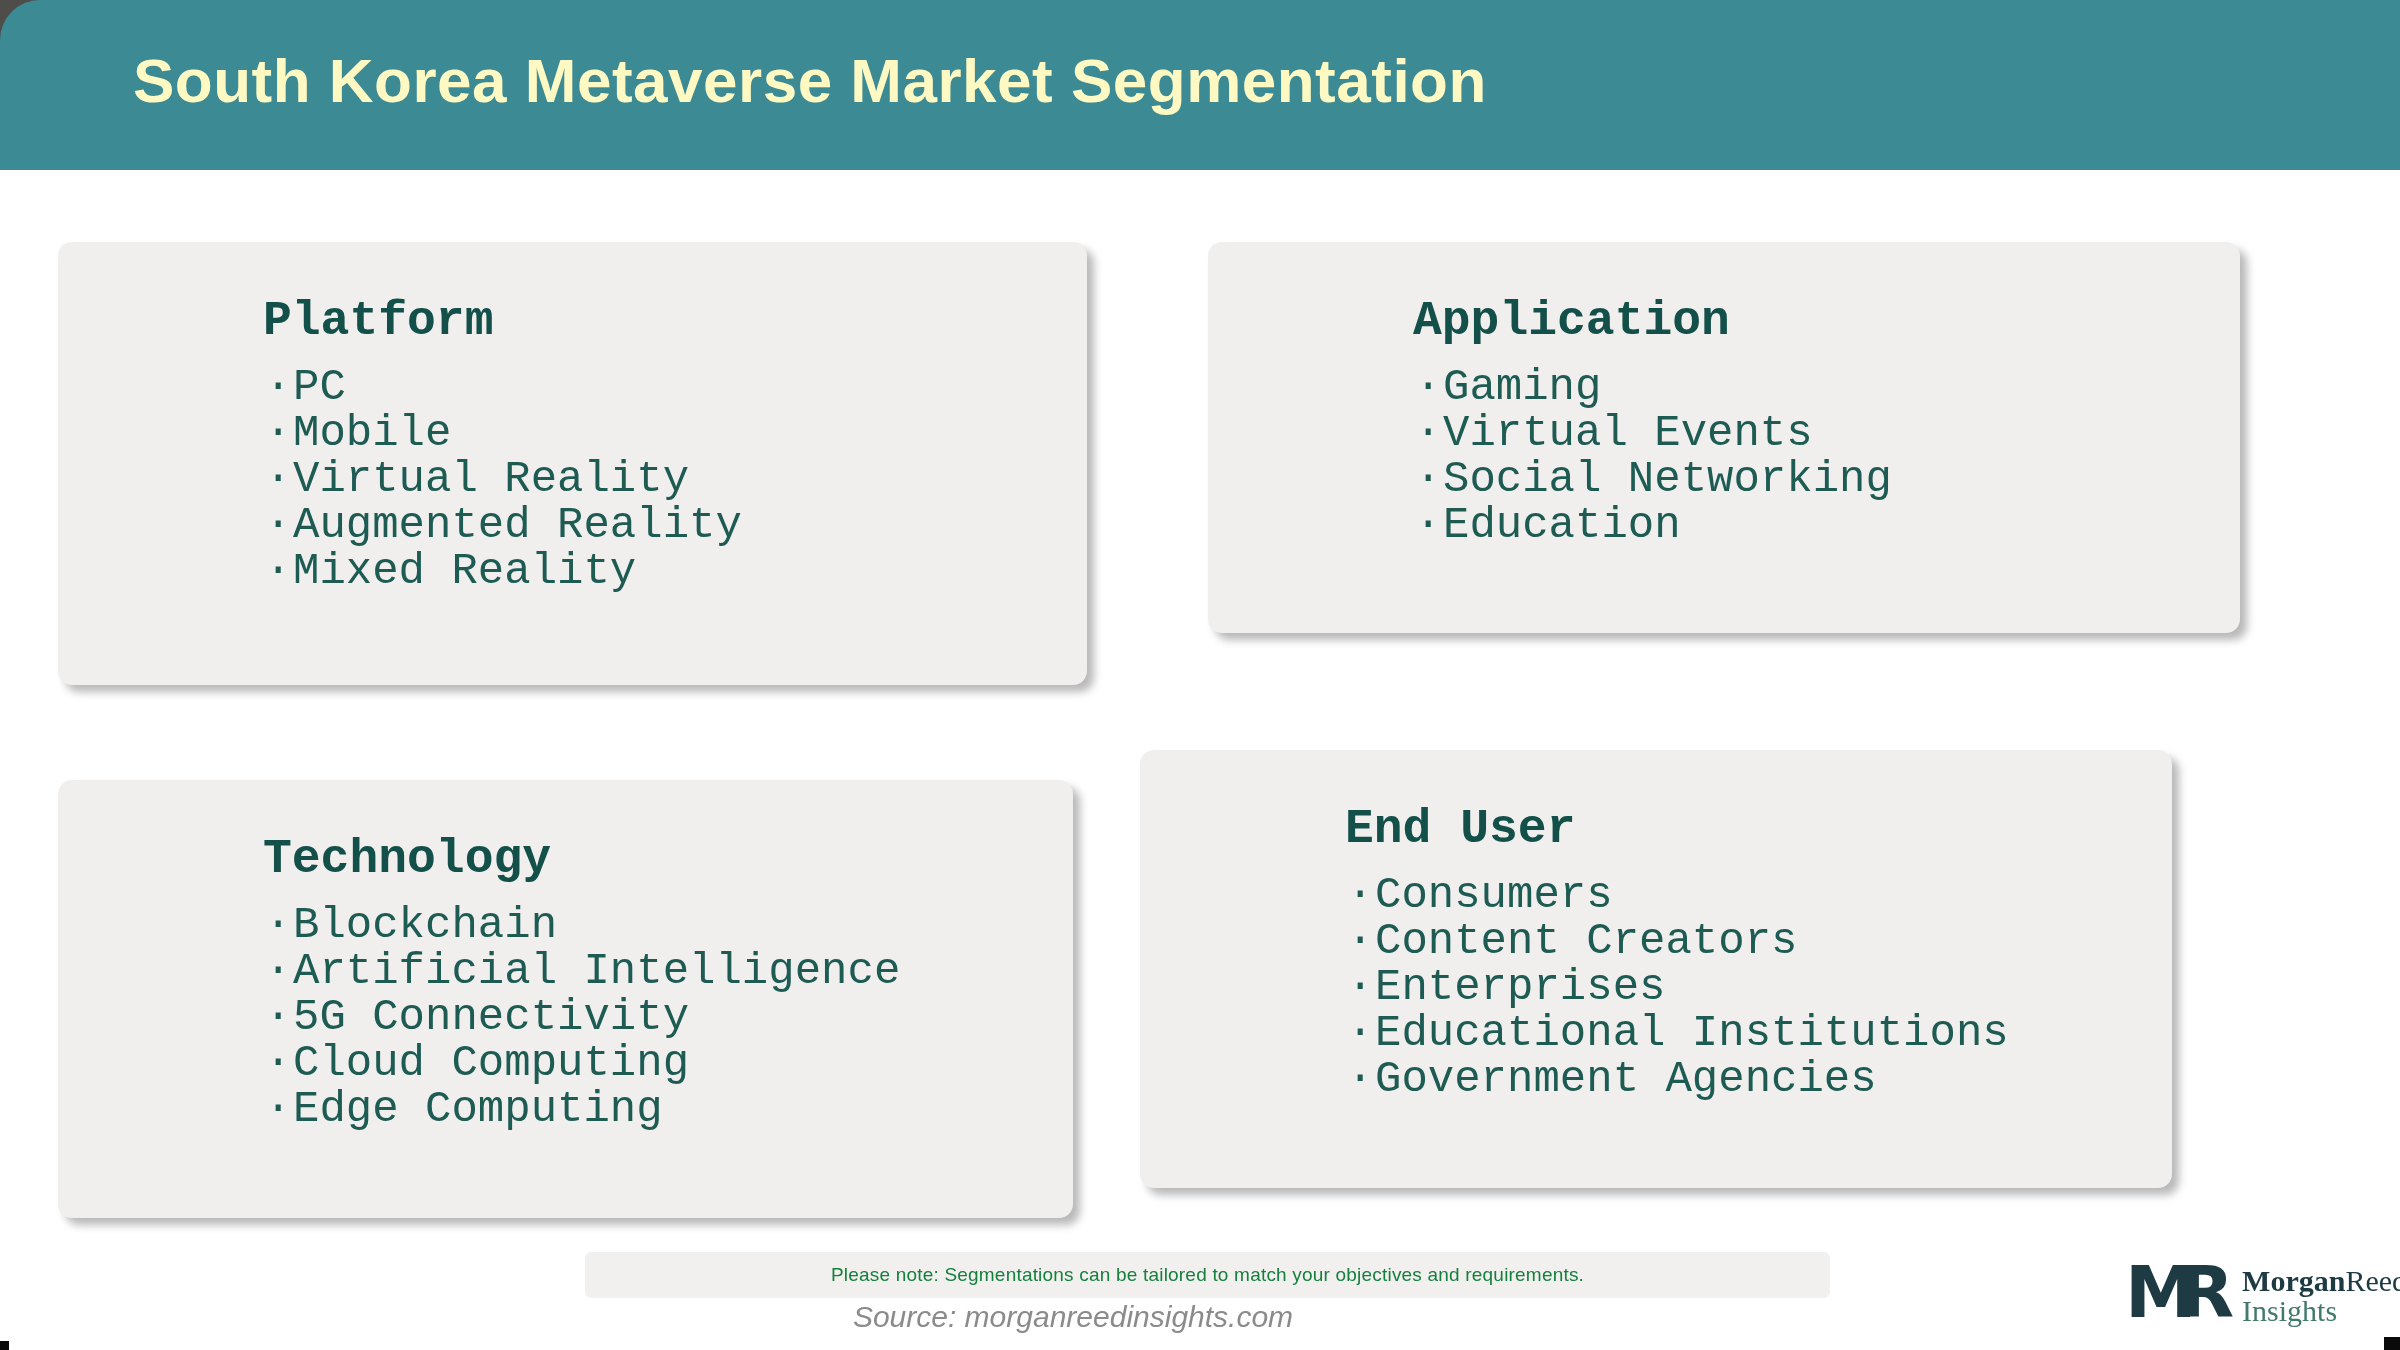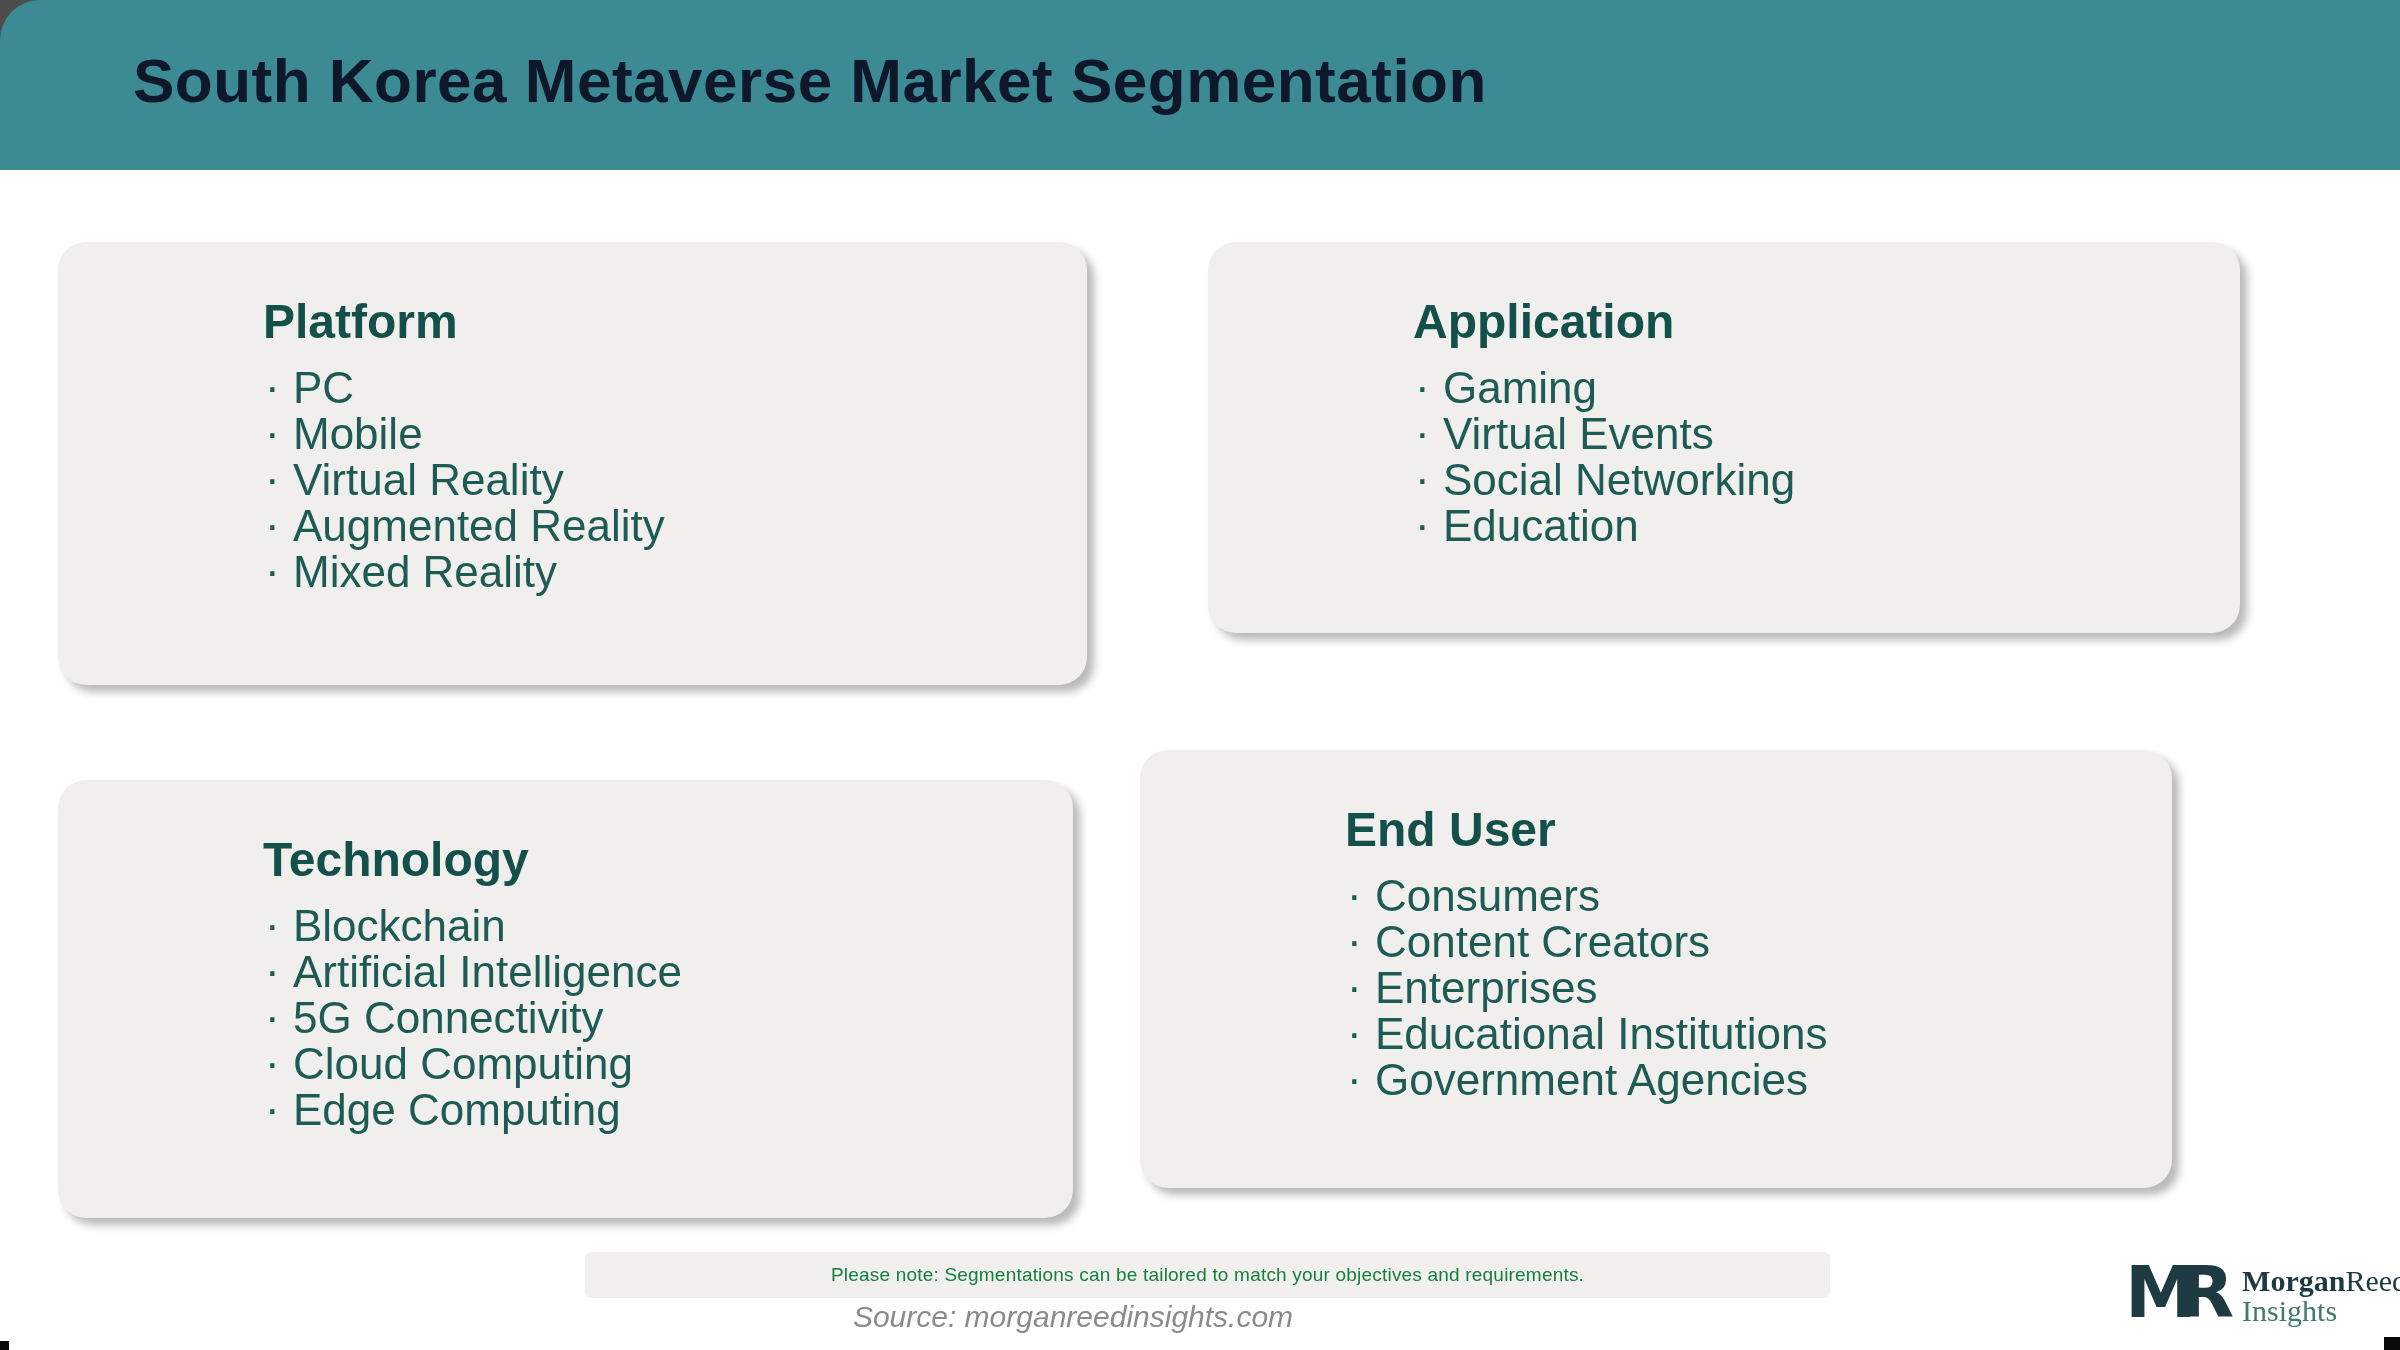--- a/index.html
+++ b/index.html
@@ -17,31 +17,32 @@
   }
   .header{
     position:absolute;top:0;left:0;right:0;height:170px;
     background:#3b8a94;
     border-top-left-radius:40px;
     display:flex;align-items:center;
     z-index:1;
   }
   .header h1{
     margin:0 0 10px 133px;
-    font-size:62px;font-weight:bold;color:#0f172a;
+    font-size:62px;font-weight:bold;color:#fef9c3;
     letter-spacing:0.5px;
   }
   .card{
     position:absolute;
     background:#f0efee;
-    border-radius:28px;
+    border-radius:14px;
     box-shadow:7px 7px 9px rgba(0,0,0,0.28);
     box-sizing:border-box;
     padding:52px 30px 0 205px;
     z-index:1;
+    font-family:Liberation Mono, monospace;
   }
   .card-platform   {left:58px;  top:242px; width:1029px; height:443px;}
   .card-application{left:1208px;top:242px; width:1032px; height:391px;}
   .card-technology {left:58px;  top:780px; width:1015px; height:438px;}
   .card-enduser    {left:1140px;top:750px; width:1032px; height:438px;}
   .card h2{
     margin:0 0 16px 0;
     font-size:48px;font-weight:bold;color:#14504a;
   }
   .card ul{list-style:none;margin:0;padding:0;}

